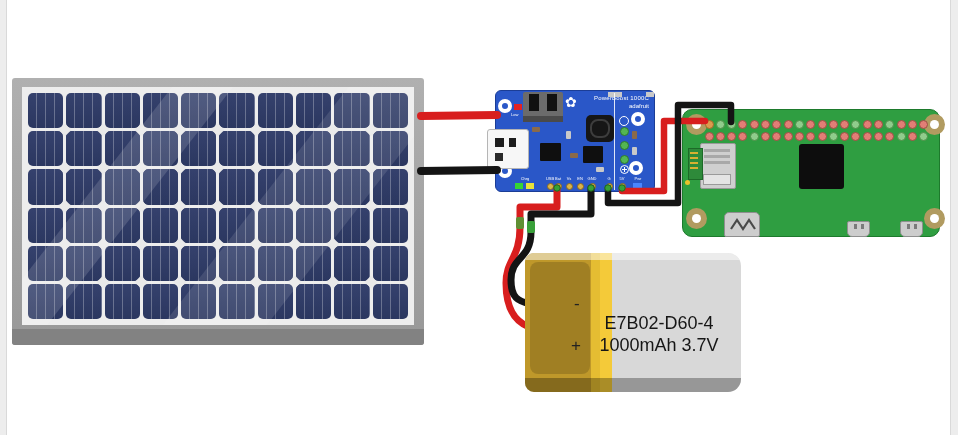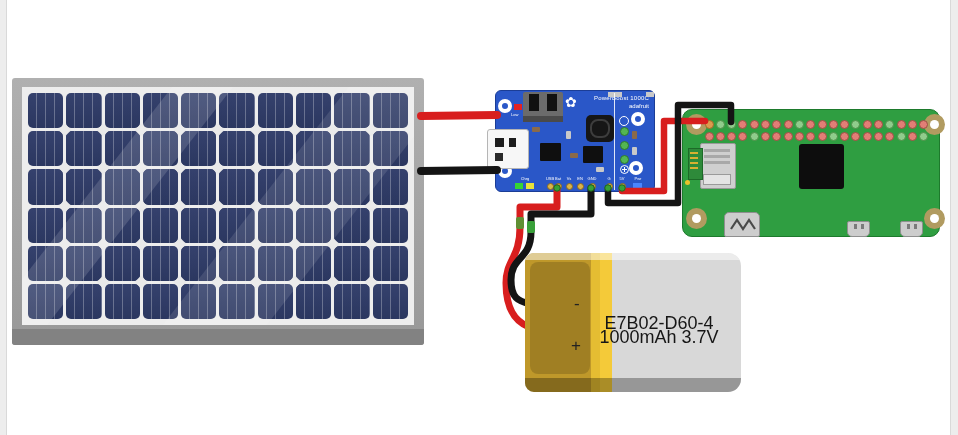--- a/index.html
+++ b/index.html
@@ -368,17 +368,17 @@
     <circle cx="622" cy="188" r="3.2" fill="#37a037" stroke="#1f6b1f"></circle>
   </svg>
 
   <div class="battery">
     <div class="bat-tape">
         <div class="inner"></div>
       </div>
     <div class="bat-topband"></div>
     <div class="bat-botband"></div>
     <div class="bat-line" style="top:60px;">E7B02-D60-4</div>
-    <div class="bat-line" style="top:74px;">1000mAh 3.7V</div>
+    <div class="bat-line" style="top:82px;">1000mAh 3.7V</div>
     <div class="bat-sign" style="left:49px;top:41px;">-</div>
     <div class="bat-sign" style="left:46px;top:83px;">+</div>
   </div>
 </div>
 
 </body></html>

